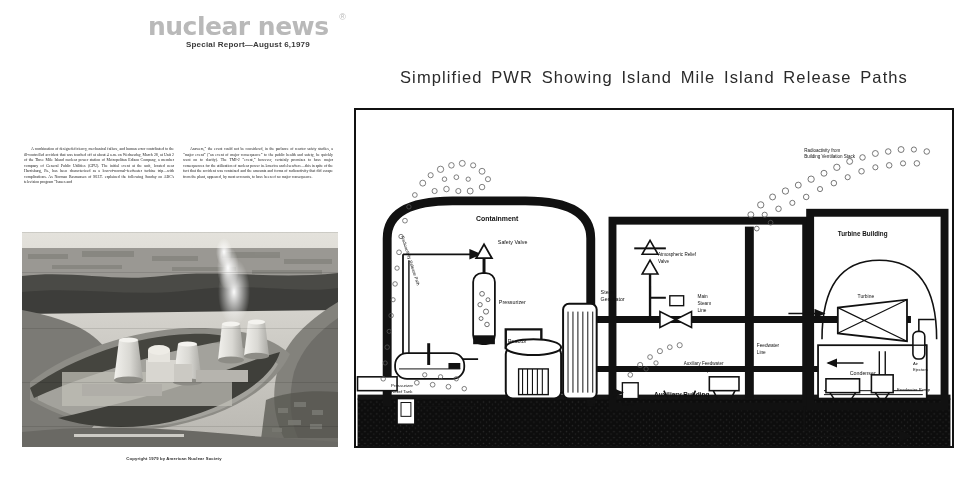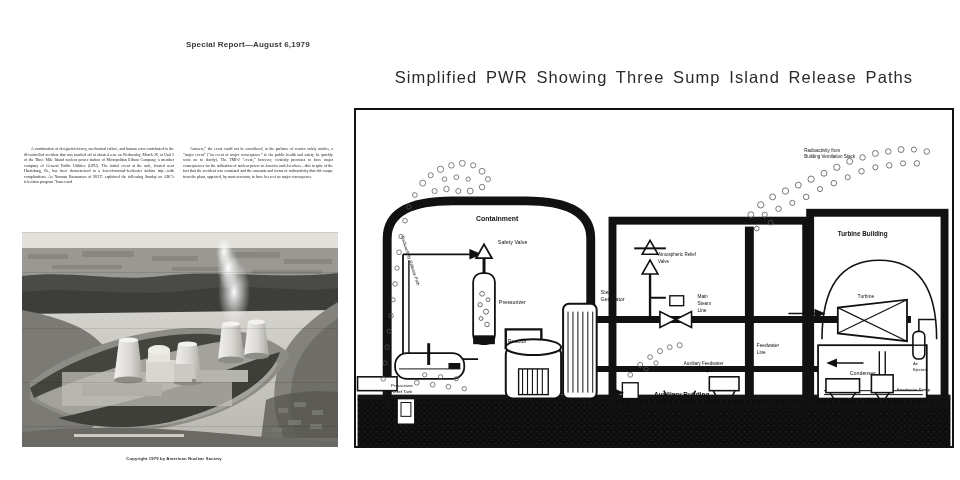--- a/index.html
+++ b/index.html
@@ -48,20 +48,24 @@
 
   .dlabel{font-family:"Liberation Sans",sans-serif;fill:#111;}
 </style>
 </head>
 <body>
 
 <div id="page">
 
   <div id="article">
 
+    <div id="masthead">
+      <div class="mh-text">nuclear news</div>
+      <span class="mh-reg">®</span>
+    </div>
     <div id="special">Special Report—August 6,1979</div>
 
 
     <div id="cols">
       <div class="col">
         <p>A combination of design deficiency, mechanical failure, and human error contributed to the ill-controlled accident that was touched off at about 4 a.m. on Wednesday, March 28, at Unit 2 of the Three Mile Island nuclear power station of Metropolitan Edison Company, a member company of General Public Utilities (GPU). The initial event at the unit, located near Harrisburg, Pa., has been characterized as a loss-of-normal-feedwater turbine trip—with complications. As Norman Rasmussen of M.I.T. explained the following Sunday on ABC's television program “Issues and</p>
       </div>
       <div class="col">
         <p>Answers,” the event could not be considered, in the parlance of reactor safety studies, a “major event” (“an event of major consequence” to the public health and safety, he quickly went on to clarify). The TMI-2 “event,” however, certainly promises to have major consequences for the utilization of nuclear power in America and elsewhere—this in spite of the fact that the accident was contained and the amounts and forms of radioactivity that did escape from the plant, appeared, by most accounts, to have been of no major consequence.</p>
       </div>
@@ -168,21 +172,21 @@
             <rect x="0" y="150" width="316" height="1"></rect>
           <rect x="0" y="194" width="316" height="1"></rect>
         </g>
       </svg>
     </div>
 
     <div id="copyright">Copyright 1979 by American Nuclear Society</div>
   </div>
 
   <div id="diagram-wrap">
-    <div id="diagram-title">Simplified PWR Showing Three Sump Island Release Paths</div>
+    <div id="diagram-title">Simplified PWR Showing Island Mile Island Release Paths</div>
 
     <div id="diagram">
       <svg viewBox="0 0 600 340" aria-hidden="true">
         <defs>
           <pattern id="ground" width="6" height="6" patternUnits="userSpaceOnUse">
             <rect width="6" height="6" fill="#0d0d0d"></rect>
             <circle cx="1.5" cy="1.5" r="0.8" fill="#2a2a2a"></circle>
             <circle cx="4.5" cy="4" r="0.7" fill="#242424"></circle>
           </pattern>
           <marker id="ar" markerWidth="7" markerHeight="7" refX="6" refY="3" orient="auto">

